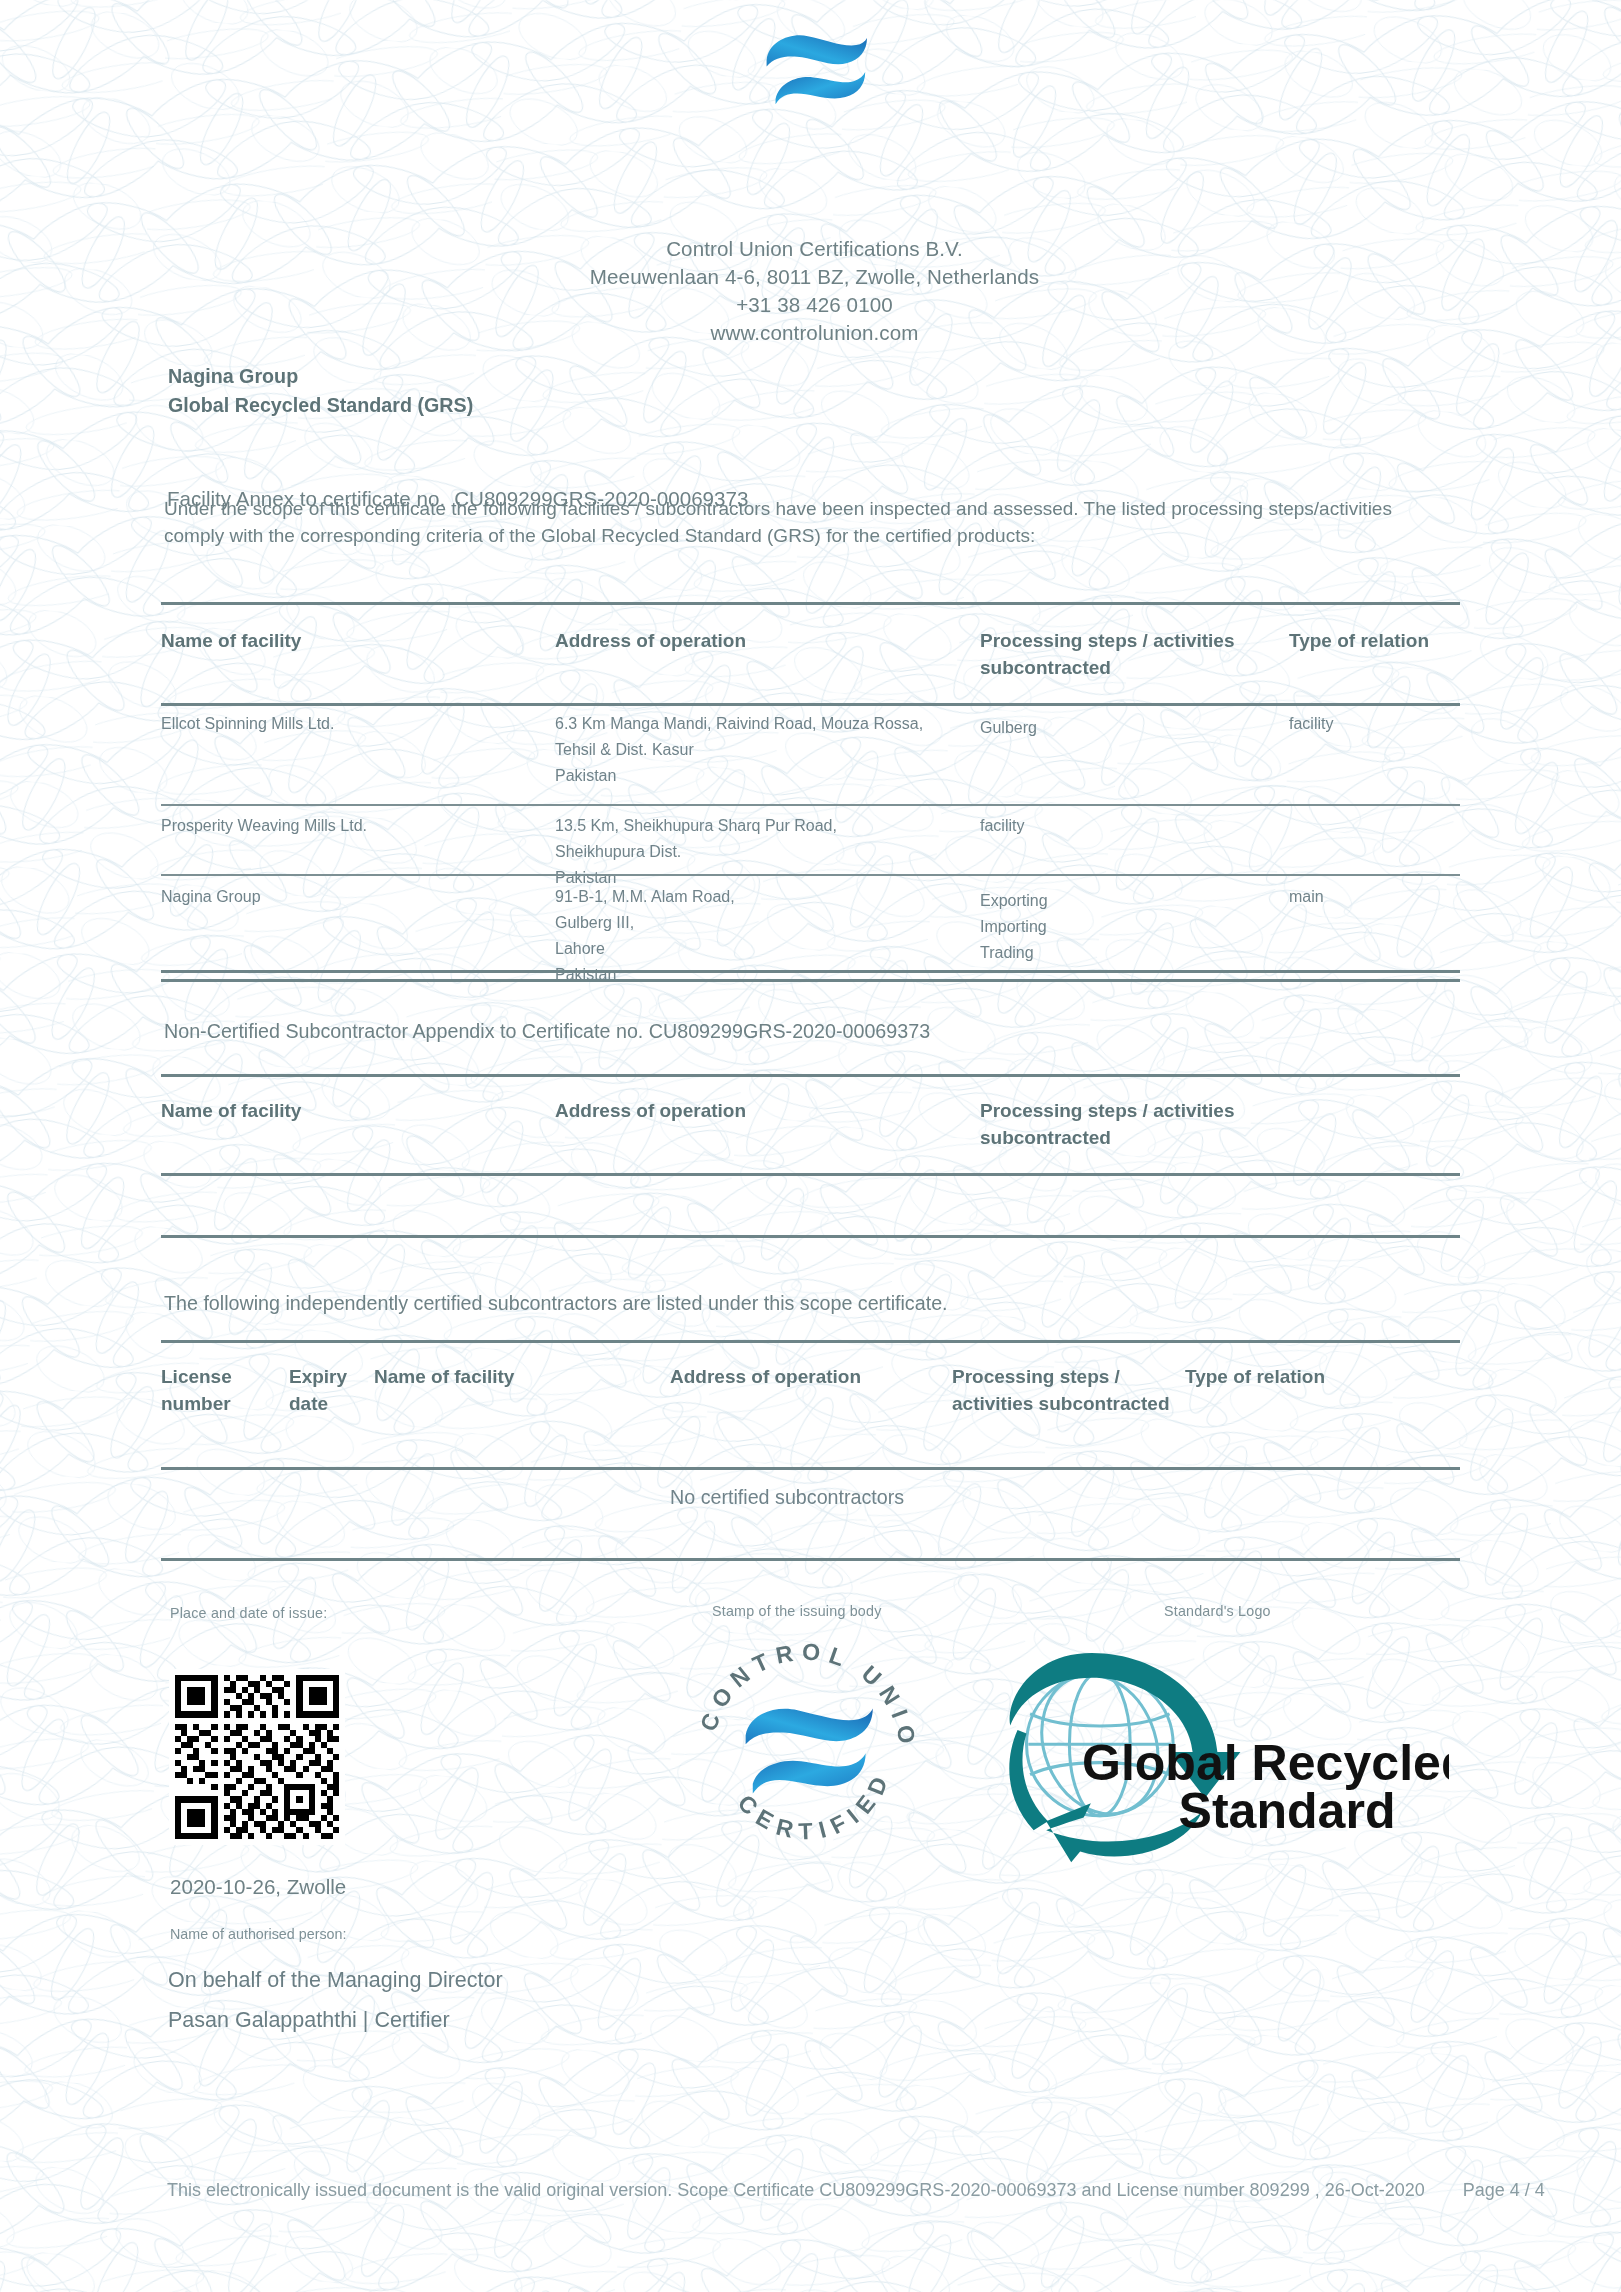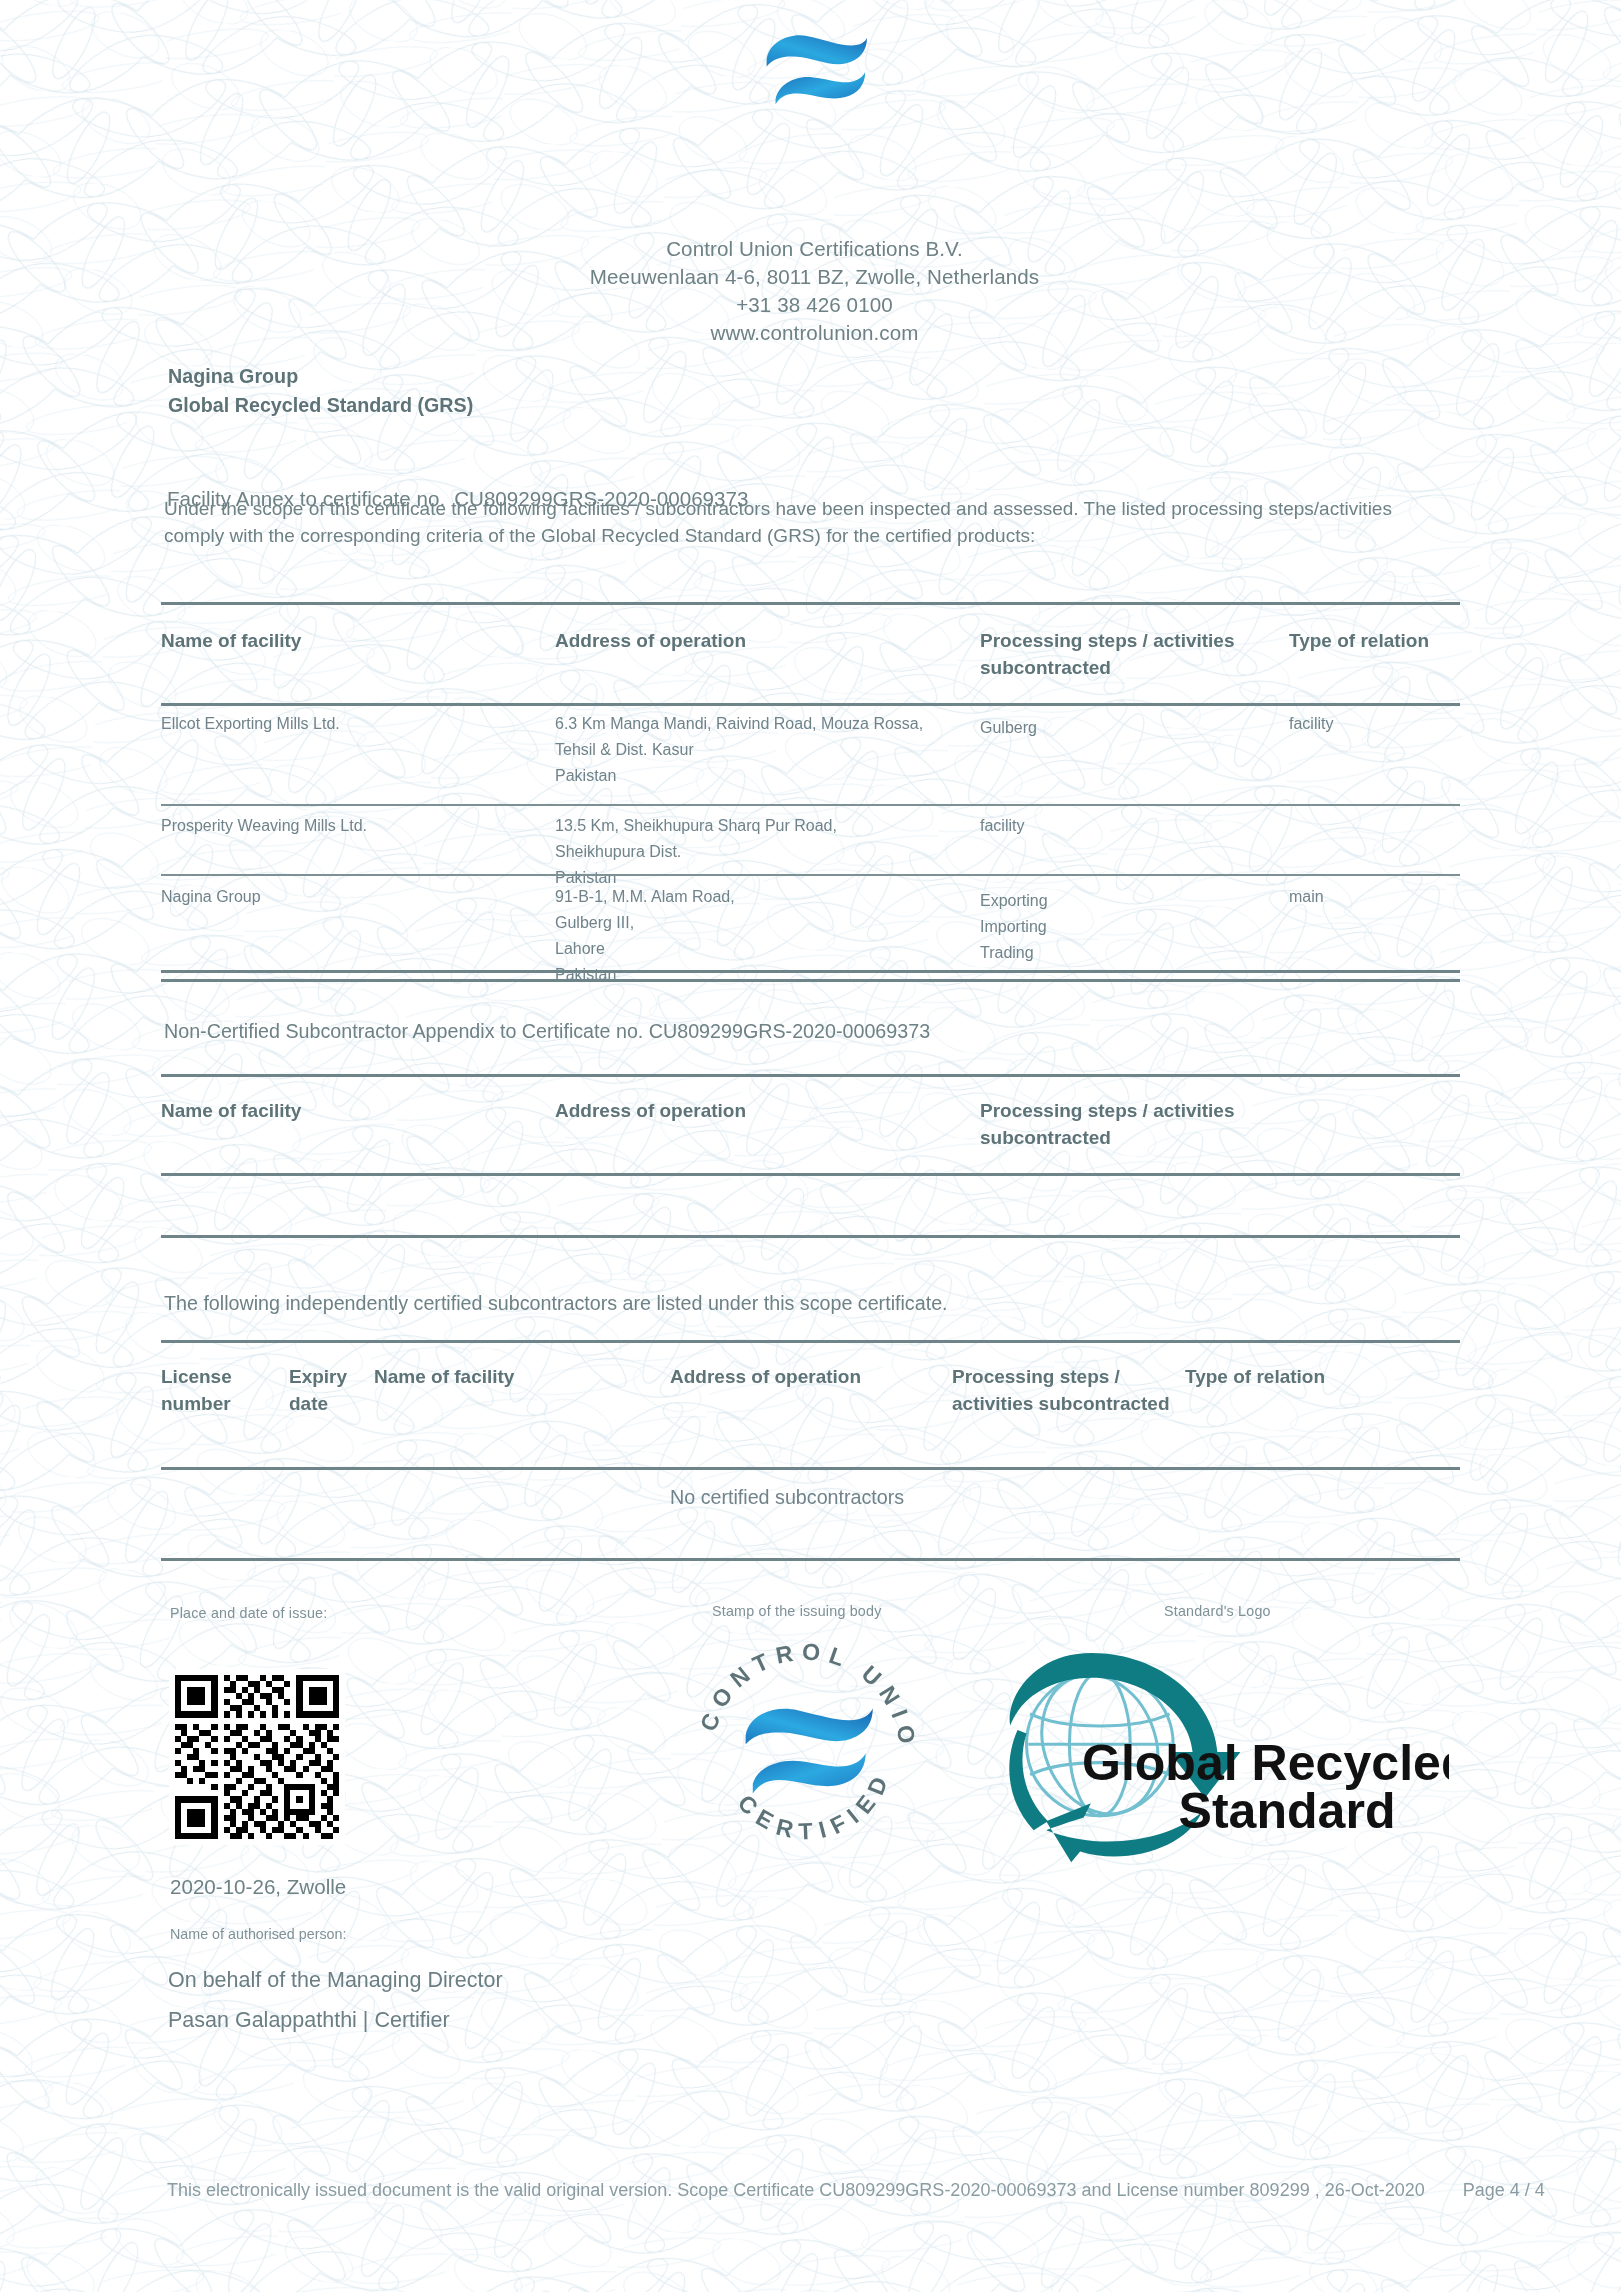--- a/index.html
+++ b/index.html
@@ -279,21 +279,21 @@
       <div class="cell" style="width:425px;">Address of operation</div>
       <div class="cell" style="width:309px;">Processing steps / activities subcontracted</div>
       <div class="cell" style="width:170px;">Type of relation</div>
     </div>
   </div>
 
   <div class="rule" style="top:703px;"></div>
 
   <div class="tbl" style="top:711px;">
     <div class="trow">
-      <div class="cell" style="width:394px;">Ellcot Exporting Mills Ltd.</div>
+      <div class="cell" style="width:394px;">Ellcot Spinning Mills Ltd.</div>
       <div class="cell" style="width:425px; white-space:pre-line;">6.3 Km Manga Mandi, Raivind Road, Mouza Rossa,
 Tehsil &amp; Dist. Kasur
 Pakistan</div>
       <div class="cell pad-top" style="width:309px; white-space:pre-line;">Gulberg</div>
       <div class="cell" style="width:170px;">facility</div>
     </div>
   </div>
   <div class="rule thin" style="top:804px;"></div>
 
   <div class="tbl" style="top:813px;">

